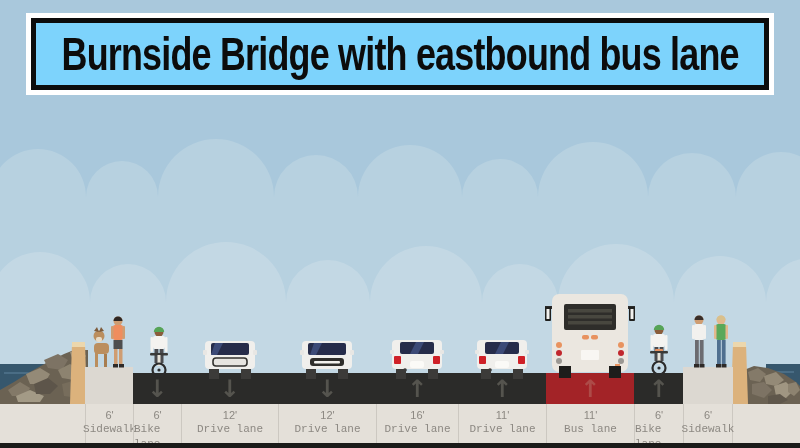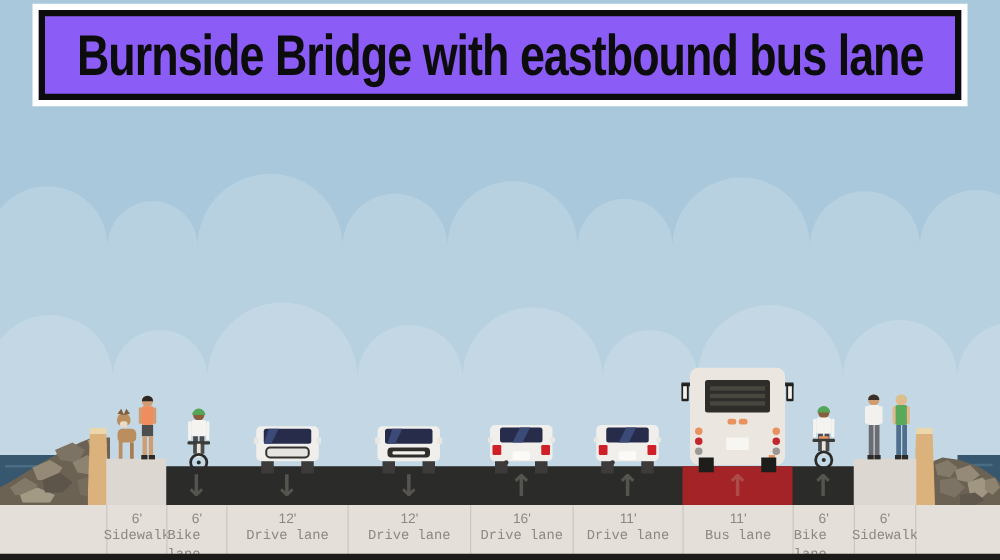--- a/index.html
+++ b/index.html
@@ -3,22 +3,22 @@
 <meta charset="utf-8">
 <style>
   html,body{margin:0;padding:0;background:#888;}
   .scene{position:relative;width:800px;height:448px;overflow:hidden;background:#a9c8dc;
          font-family:"Liberation Sans", sans-serif;}
   .scene *{box-sizing:border-box;}
   .abs{position:absolute;}
   
   #sky{position:absolute;left:0;top:0;z-index:0;}
   
-  .title-box{position:absolute;left:31px;top:8px;width:738px;height:72px;z-index:10;
-    background:#8b5cf6;border:5px solid #0c0c0c;box-shadow:0 0 0 5px #ffffff;
+  .title-box{position:absolute;left:31px;top:18px;width:738px;height:72px;z-index:10;
+    background:#7dd3fc;border:5px solid #0c0c0c;box-shadow:0 0 0 5px #ffffff;
     display:flex;align-items:center;justify-content:center;}
   .title-text{display:inline-block;white-space:nowrap;font-size:46px;font-weight:bold;
     color:#0c0c0c;letter-spacing:-1px;transform:scaleX(0.78);transform-origin:center;}
   
   .water{background:#36576d;z-index:1;}
   .water .streak{position:absolute;background:#4a6d85;height:2px;}
   .rocks{z-index:2;}
   .pillar{z-index:3;background:linear-gradient(#ecd7ad 0 5px,#dcb27c 5px);
     clip-path:polygon(12% 0,88% 0,100% 100%,0 100%);}
   

